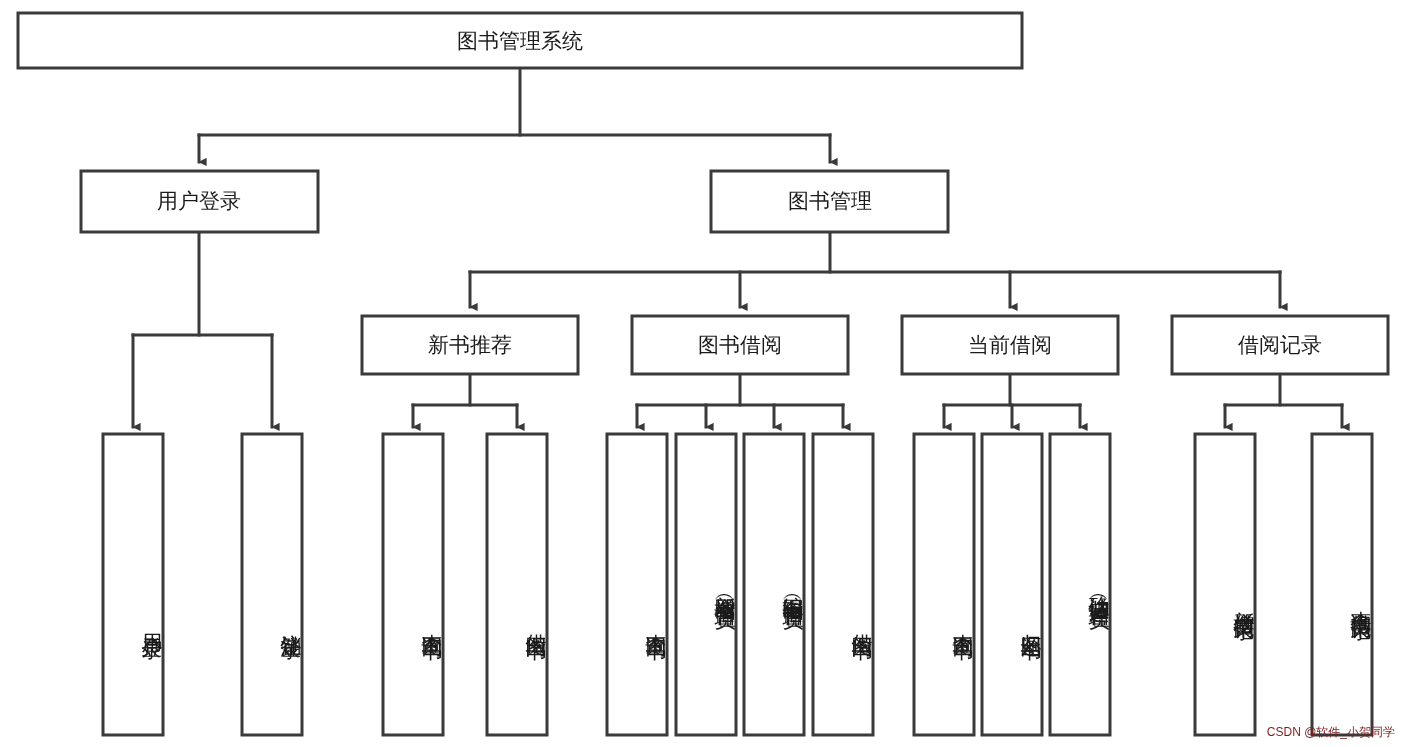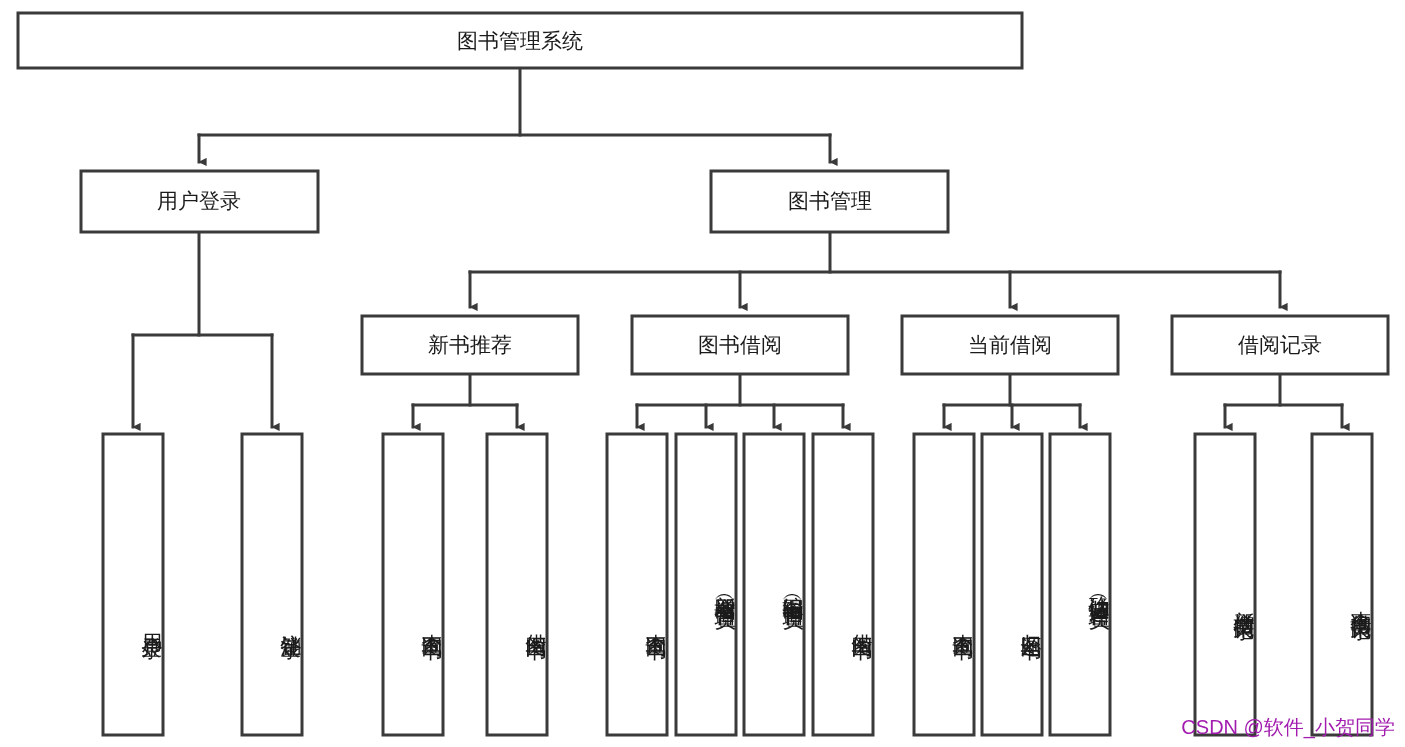--- a/index.html
+++ b/index.html
@@ -10,21 +10,21 @@
   .node-rect{fill:#ffffff;stroke:#3a3a3a;stroke-width:3;}
   .edge{stroke:#3a3a3a;stroke-width:3;fill:none;stroke-linecap:square;}
   .node-label-h{font-family:"Liberation Sans","DejaVu Sans",sans-serif;
       font-size:21px;fill:#1b1b1b;text-anchor:middle;dominant-baseline:middle;}
   .node-label-v{position:absolute;writing-mode:vertical-rl;text-orientation:upright;
       font-family:"Liberation Sans","DejaVu Sans",sans-serif;font-size:21px;
       color:#1b1b1b;line-height:1;letter-spacing:2px;white-space:nowrap;
       display:flex;align-items:flex-start;justify-content:center;
       pointer-events:none;}
   .vleaf{position:absolute;box-sizing:border-box;}
-  .watermark{position:absolute;right:10px;bottom:6px;font-size:20px;color:#a21caf;
+  .watermark{position:absolute;right:10px;bottom:6px;font-size:12px;color:#7f1d1d;
       font-family:"Liberation Sans","DejaVu Sans",sans-serif;white-space:nowrap;}
 </style>
 </head>
 <body>
 
 <div id="diagram-root">
 
   <svg id="tree" viewBox="0 0 1405 747" xmlns="http://www.w3.org/2000/svg">
     <defs>
       <marker id="arrowhead" markerWidth="9" markerHeight="9" refX="4.5" refY="7.6" orient="auto" markerUnits="userSpaceOnUse">

